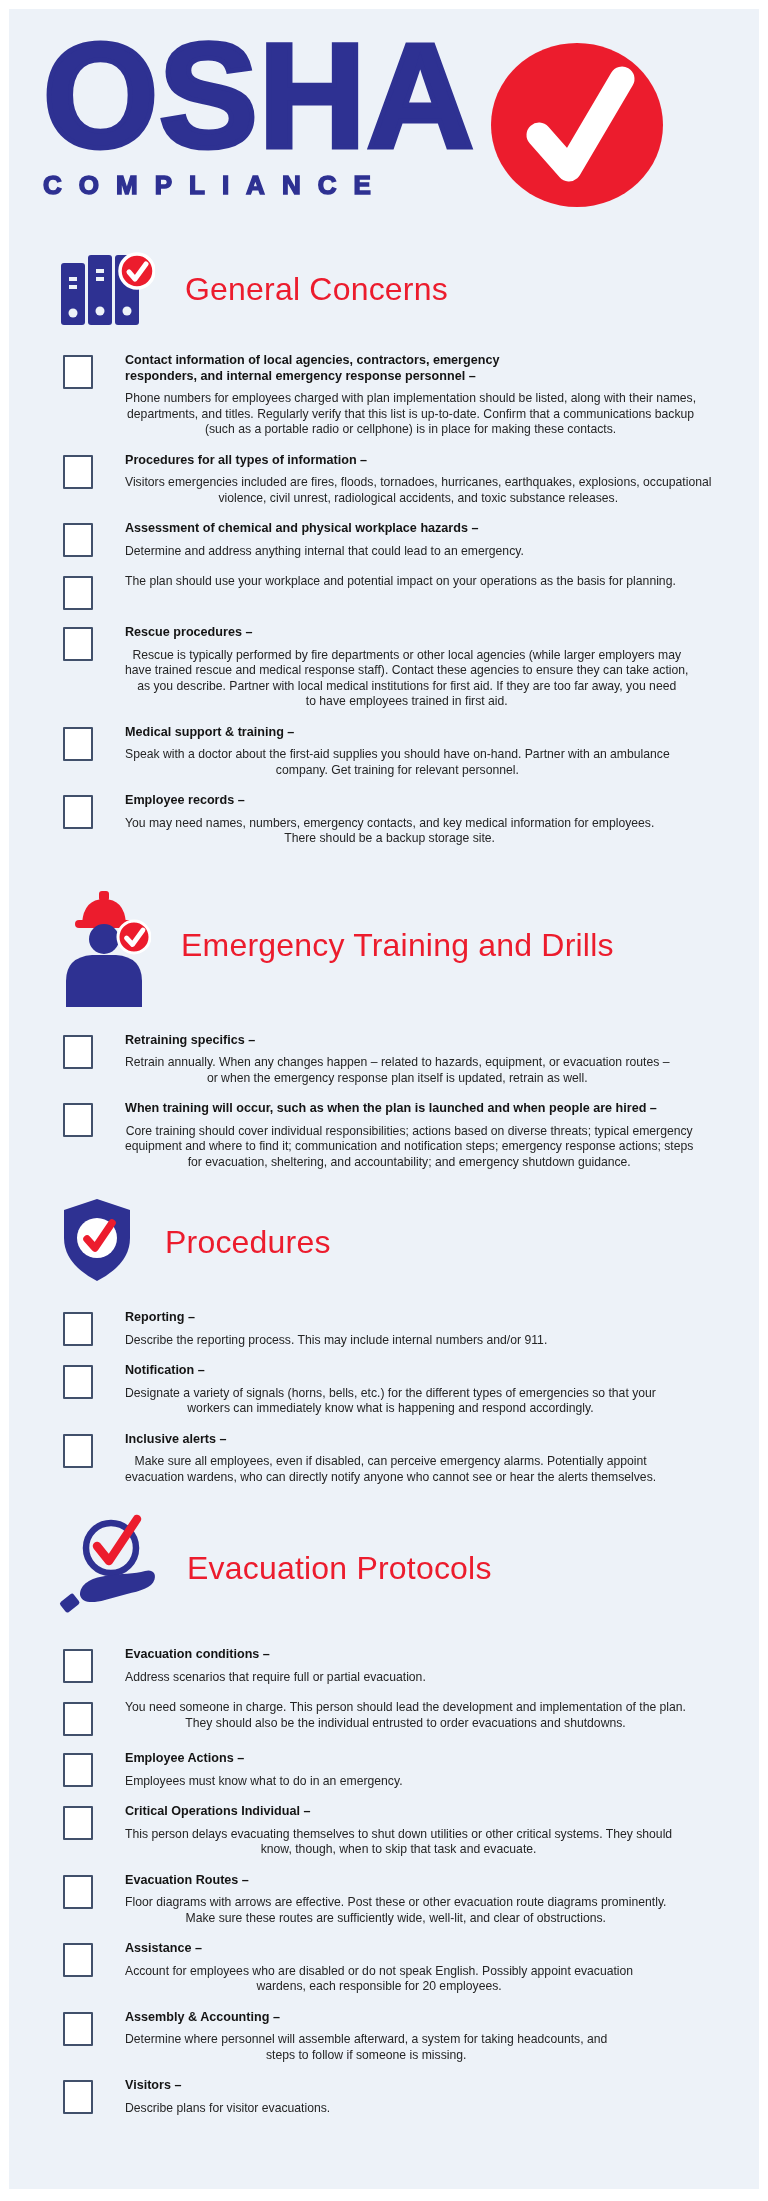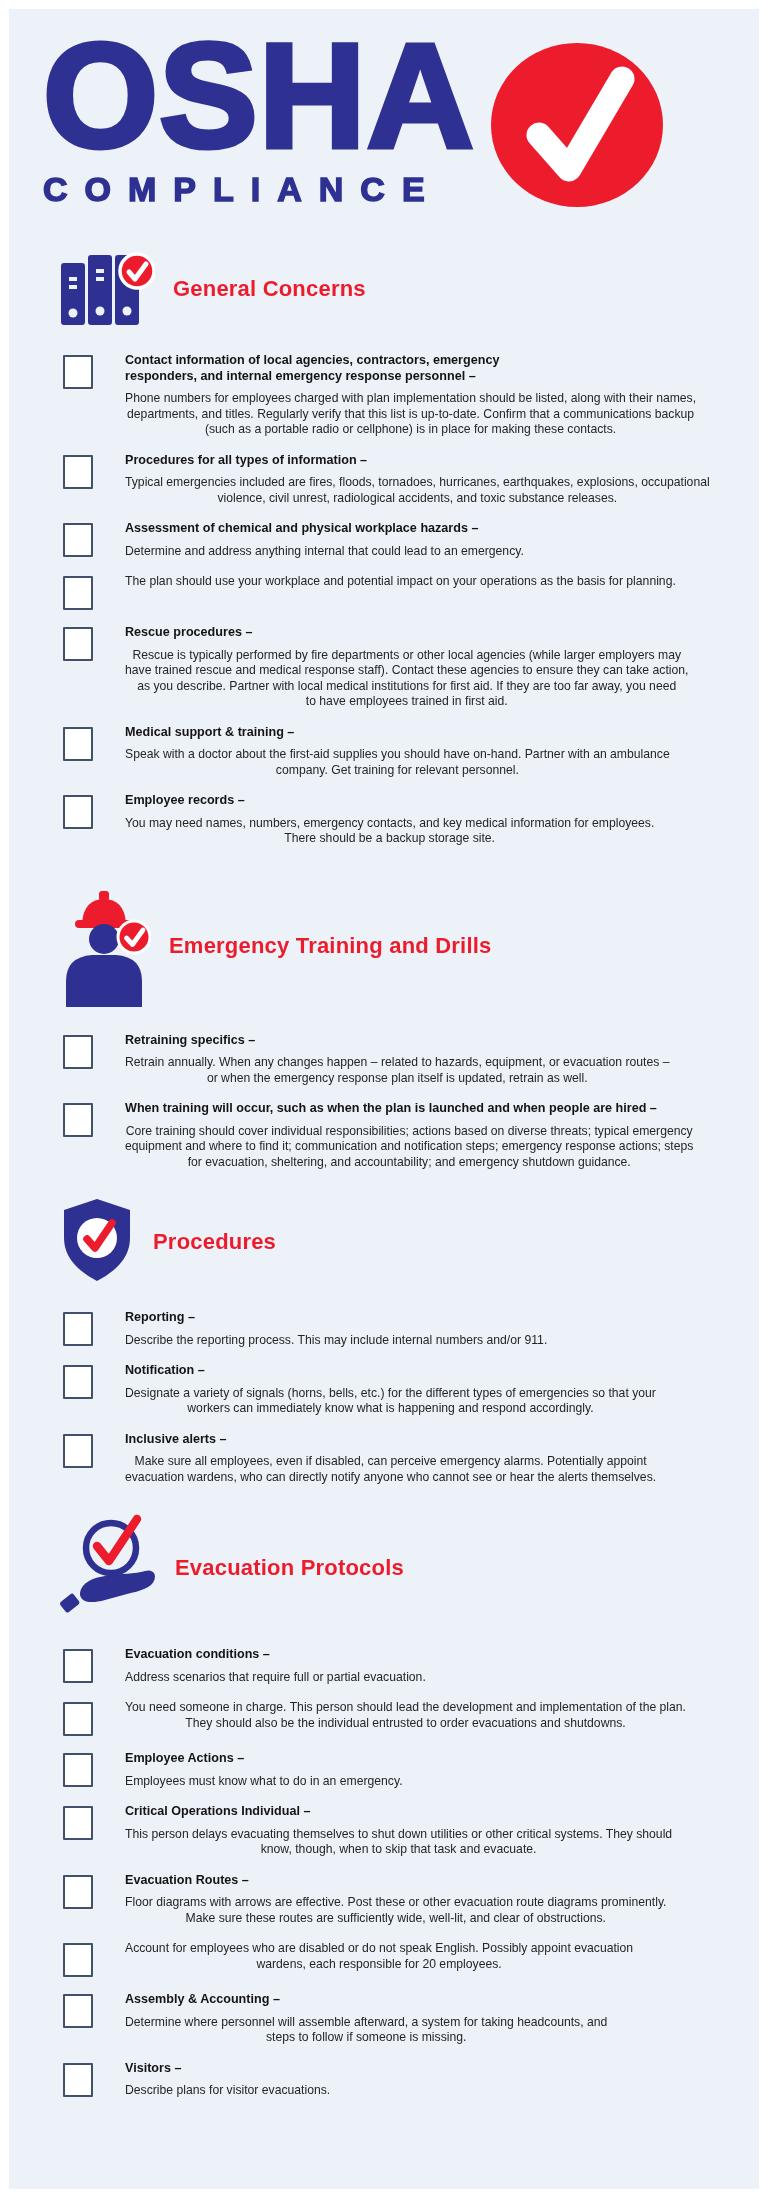--- a/index.html
+++ b/index.html
@@ -5,28 +5,28 @@
   html,body{margin:0;padding:0;background:#ffffff;}
   body{width:768px;font-family:"Liberation Sans",sans-serif;-webkit-font-smoothing:antialiased;}
   .page{width:768px;min-height:2201px;display:flex;flex-direction:column;background:#ffffff;}
   .content{background:#edf2f8;margin:9px 9px 12px 9px;flex:1;padding-bottom:28px;}
 
   
   .brand{display:flex;align-items:flex-start;justify-content:flex-start;padding:26px 18px 0 34px;}
   .brand-text{display:flex;flex-direction:column;}
   .brand-main{color:#2e3192;font-size:148px;line-height:0.82;font-weight:bold;letter-spacing:1px;
               -webkit-text-stroke:5px #2e3192;}
-  .brand-sub{color:#2e3192;font-size:34px;font-weight:bold;letter-spacing:17px;margin-top:14px;
+  .brand-sub{color:#2e3192;font-size:26px;font-weight:bold;letter-spacing:17px;margin-top:14px;
              -webkit-text-stroke:1.5px #2e3192;white-space:nowrap;}
   .brand-check{margin-left:14px;margin-top:6px;}
 
   
   .sec-head{display:flex;align-items:center;gap:18px;margin:34px 0 22px 50px;}
   .sec-head.tight{margin-top:26px;}
-  .sec-title{color:#ec1c2d;font-size:22px;font-weight:bold;margin:0;letter-spacing:0.2px;}
+  .sec-title{color:#ec1c2d;font-size:32px;font-weight:normal;margin:12px;letter-spacing:0.2px;}
 
   
   .items{margin:0;}
   .item{display:flex;gap:32px;margin:0 30px 15px 54px;}
   .cb{width:26px;height:30px;border:2px solid #41506b;background:#ffffff;flex:none;margin-top:2px;border-radius:1px;}
   .item-text{max-width:622px;}
   .item-text h3{font-size:12.6px;line-height:15.5px;margin:0 0 7px 0;color:#141414;white-space:pre-line;}
   .item-text p{font-size:12.2px;line-height:15.5px;margin:0;color:#252525;white-space:pre-line;text-align:center;}
 </style>
 </head>
@@ -76,21 +76,21 @@
 responders, and internal emergency response personnel –</h3>
           <p>Phone numbers for employees charged with plan implementation should be listed, along with their names,
 departments, and titles. Regularly verify that this list is up-to-date. Confirm that a communications backup
 (such as a portable radio or cellphone) is in place for making these contacts.</p>
         </div>
       </div>
       <div class="item">
         <span class="cb"></span>
         <div class="item-text">
           <h3>Procedures for all types of information –</h3>
-          <p>Typical emergencies included are fires, floods, tornadoes, hurricanes, earthquakes, explosions, occupational
+          <p>Visitors emergencies included are fires, floods, tornadoes, hurricanes, earthquakes, explosions, occupational
 violence, civil unrest, radiological accidents, and toxic substance releases.</p>
         </div>
       </div>
       <div class="item">
         <span class="cb"></span>
         <div class="item-text">
           <h3>Assessment of chemical and physical workplace hazards –</h3>
           <p>Determine and address anything internal that could lead to an emergency.</p>
         </div>
       </div>
@@ -243,20 +243,21 @@
         <span class="cb"></span>
         <div class="item-text">
           <h3>Evacuation Routes –</h3>
           <p>Floor diagrams with arrows are effective. Post these or other evacuation route diagrams prominently.
 Make sure these routes are sufficiently wide, well-lit, and clear of obstructions.</p>
         </div>
       </div>
       <div class="item">
         <span class="cb"></span>
         <div class="item-text">
+          <h3>Assistance –</h3>
           <p>Account for employees who are disabled or do not speak English. Possibly appoint evacuation
 wardens, each responsible for 20 employees.</p>
         </div>
       </div>
       <div class="item">
         <span class="cb"></span>
         <div class="item-text">
           <h3>Assembly &amp; Accounting –</h3>
           <p>Determine where personnel will assemble afterward, a system for taking headcounts, and
 steps to follow if someone is missing.</p>

